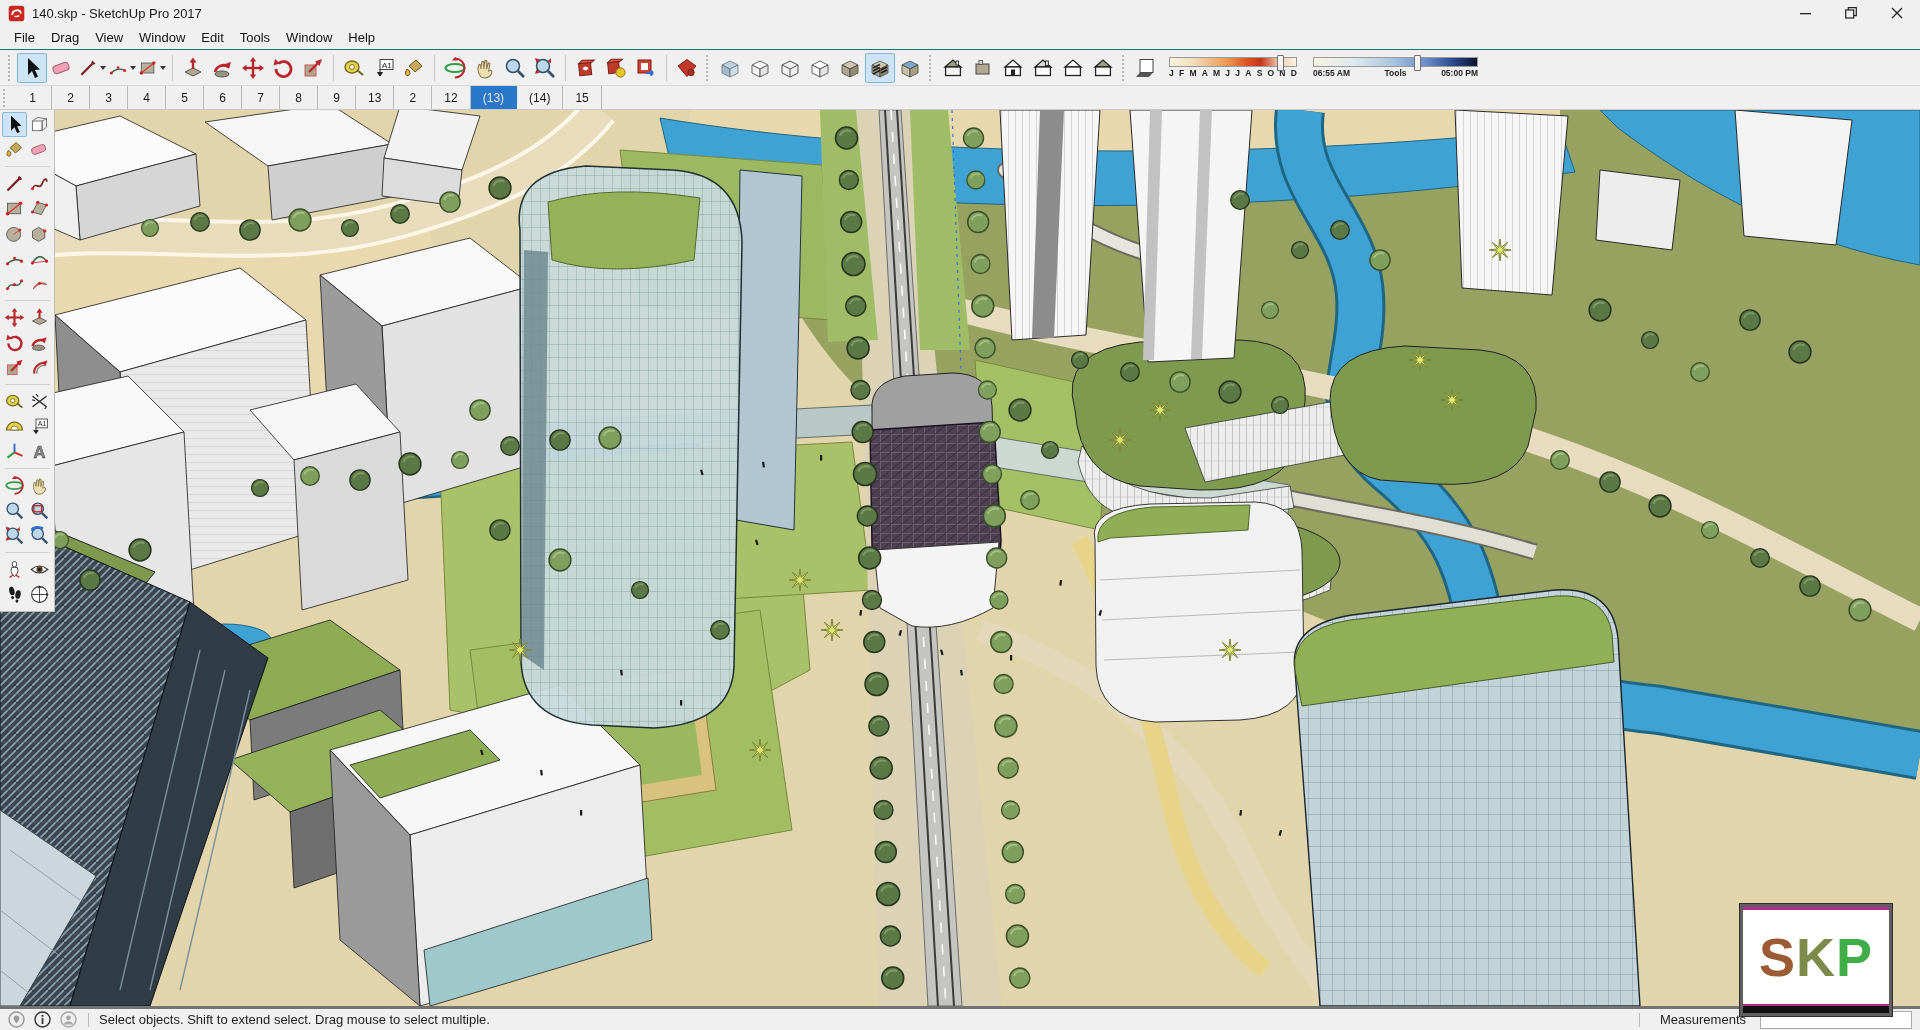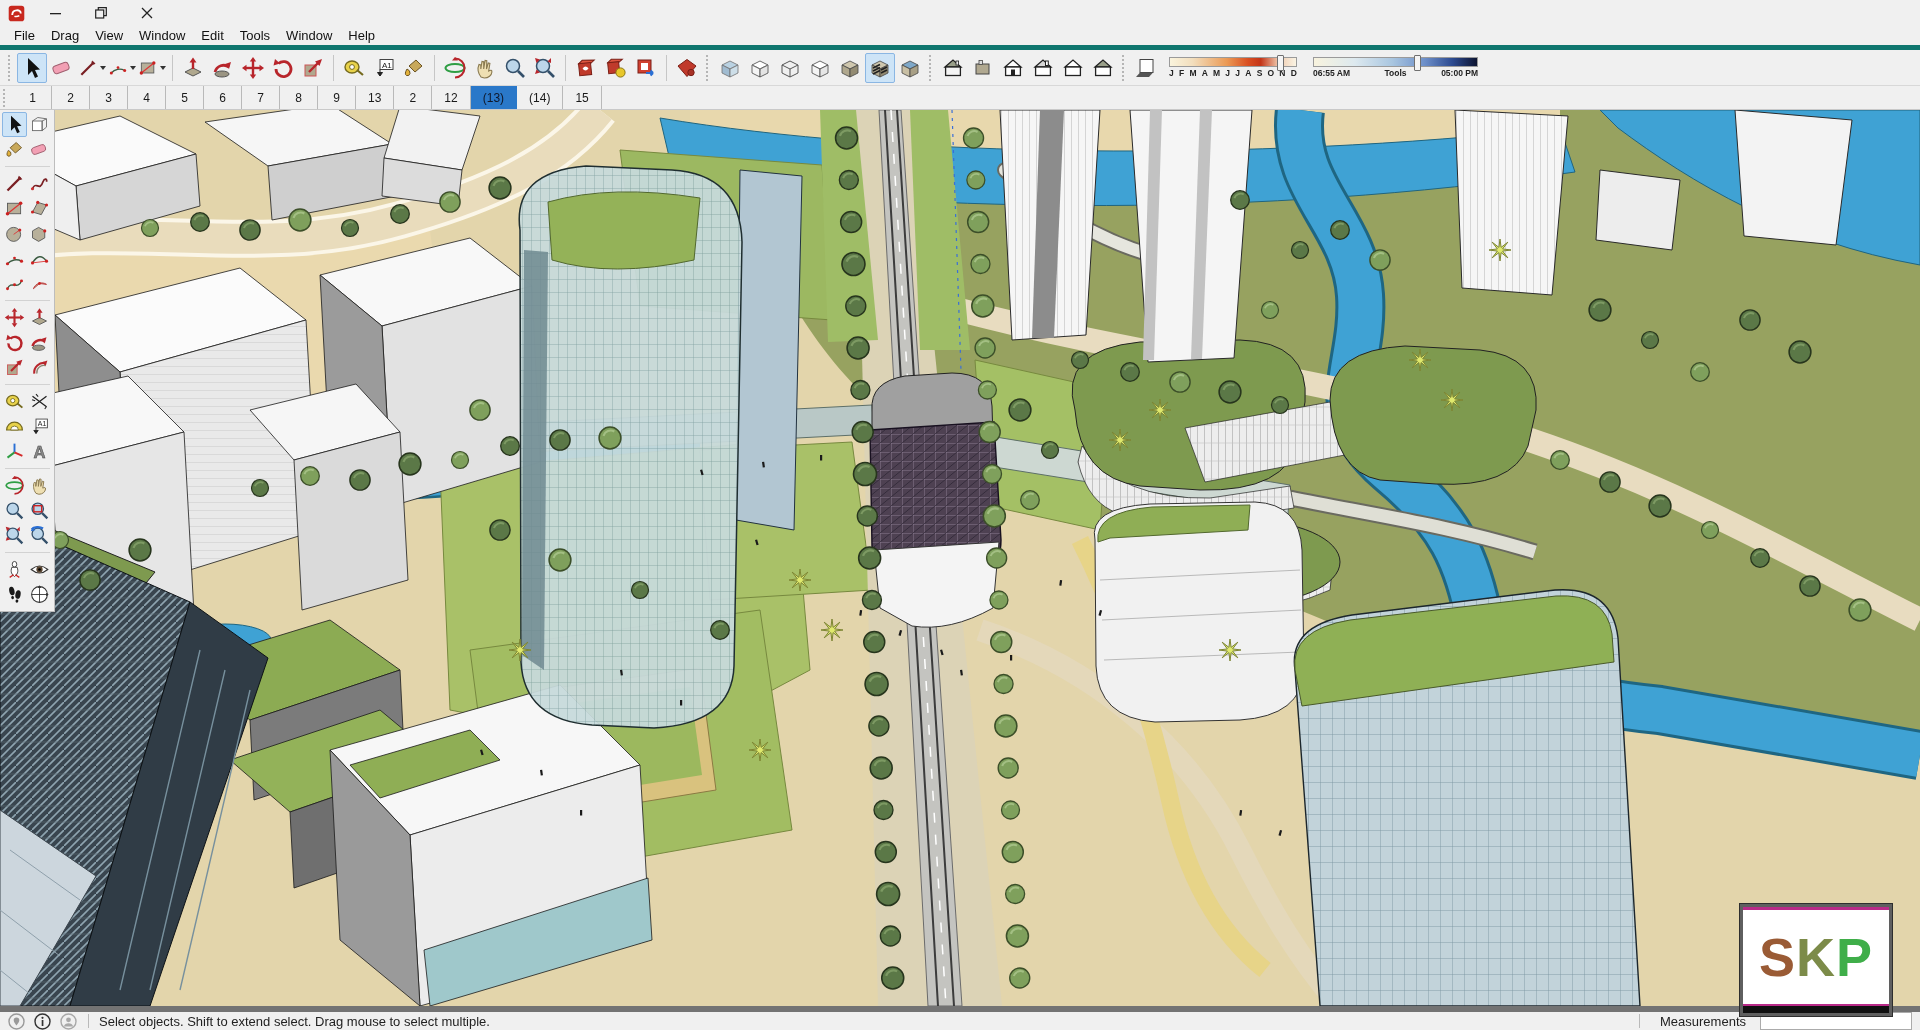--- a/index.html
+++ b/index.html
@@ -3,53 +3,53 @@
 <meta charset="utf-8">
 <style>
   html,body{margin:0;padding:0;width:1920px;height:1030px;overflow:hidden;
     font-family:"Liberation Sans",sans-serif;background:#f0f0f0;-webkit-font-smoothing:antialiased;}
   *{box-sizing:border-box;}
   
   .titlebar{height:26px;background:#f0f0f0;display:flex;align-items:center;padding-left:8px;}
   .titlebar .logo{width:17px;height:17px;margin-right:7px;flex:0 0 auto;}
   .titlebar .title{font-size:13px;color:#1a1a1a;flex:1;}
   .winbtn{width:46px;height:26px;display:flex;align-items:center;justify-content:center;}
-  .menubar{height:24px;background:#f0f0f0;display:flex;align-items:center;padding-left:6px;border-bottom:5px solid #0f766e;}
+  .menubar{height:24px;background:#f0f0f0;display:flex;align-items:center;padding-left:6px;border-bottom:1px solid #0f766e;}
   .menu-item{font-size:13px;color:#111;padding:3px 8px;}
   
   .toolbar{height:36px;background:#f0f0f0;border-bottom:1px solid #d8d8d8;display:flex;align-items:center;padding-left:4px;}
   .tb-grip{width:5px;height:26px;border-left:2px dotted #b5b5b5;margin:0 4px;}
   .tb-sep{width:1px;height:26px;background:#c6c6c6;margin:0 5px;}
   .tb-btn{width:30px;height:30px;display:flex;align-items:center;justify-content:center;border:1px solid transparent;border-radius:2px;position:relative;}
   .tb-btn.selected{background:#cde4f7;border-color:#8ab6e3;}
   .caret{width:0;height:0;border-left:3.5px solid transparent;border-right:3.5px solid transparent;border-top:4px solid #333;margin-left:2px;}
   
   .slider{position:relative;margin:0 8px;}
   .slider .track{height:10px;border:1px solid #9a9a9a;background:#fff;position:relative;}
   .slider .thumb{position:absolute;top:-3px;width:7px;height:16px;background:#f4f4f4;border:1px solid #707070;border-radius:1px;}
   .slider .labels{display:flex;justify-content:space-between;font-size:8.5px;color:#222;font-weight:bold;margin-top:1px;}
   .date-track{background:linear-gradient(90deg,#faf4dd 0%,#f2debd 18%,#eb9a55 45%,#d94f22 62%,#c33518 72%,#efc9ad 86%,#faf4e4 100%)!important;}
   .time-track{background:linear-gradient(90deg,#f8f3de 0%,#dde9ef 25%,#a9c6e0 48%,#6d8fc9 68%,#2c4a90 85%,#0d1430 100%)!important;}
   
   .tabsbar{height:24px;background:#f0f0f0;border-bottom:1px solid #c9c9c9;display:flex;align-items:center;}
   .tabs-grip{width:6px;height:18px;border-left:2px dotted #b5b5b5;margin:0 5px 0 3px;}
   .scene-tab{height:23px;min-width:38px;padding:0 12px;display:flex;align-items:center;justify-content:center;
     font-size:12px;color:#1a1a1a;border-right:1px solid #b9b9b9;}
-  .scene-tab.selected{background:#2a78c9;color:#0f172a;border-right-color:#2a78c9;}
+  .scene-tab.selected{background:#2a78c9;color:#e5e5e5;border-right-color:#2a78c9;}
   
   .palette{position:absolute;left:0;top:110px;width:55px;background:#f0f0f0;z-index:30;
     border-right:1px solid #bdbdbd;border-bottom:1px solid #bdbdbd;padding:2px 1px 4px 2px;}
   .pal-row{display:flex;}
   .pal-btn{width:25px;height:25px;display:flex;align-items:center;justify-content:center;border:1px solid transparent;border-radius:2px;}
   .pal-btn.selected{background:#cde4f7;border-color:#8ab6e3;}
   .pal-sep{height:1px;background:#d2d2d2;margin:4px 3px;}
   
   #viewport{position:absolute;left:0;top:110px;width:1920px;height:896px;z-index:1;background:#e3d5ab;}
   
-  .statusbar{position:absolute;left:0;bottom:0;width:1920px;height:24px;background:#f0f0f0;border-top:6px solid #737373;
+  .statusbar{position:absolute;left:0;bottom:0;width:1920px;height:24px;background:#f0f0f0;border-top:3px solid #737373;
     display:flex;align-items:center;padding:0 8px;z-index:40;font-size:13px;color:#222;}
   .sb-icon{width:17px;height:17px;margin-right:9px;flex:0 0 auto;}
   .sb-sep{width:1px;height:14px;background:#b9b9b9;margin:0 10px 0 2px;}
   .sb-msg{flex:1;}
   .sb-meas{display:flex;align-items:center;}
   .sb-meas .lbl{margin:0 14px 0 10px;}
   .sb-meas input{width:152px;height:18px;border:1px solid #ababab;background:#fff;font-size:12px;padding:0 4px;font-family:"Liberation Sans",sans-serif;}
   
   .watermark{position:absolute;right:28px;bottom:14px;width:152px;height:112px;z-index:50;
     border:3px solid #5f5f5f;background:#fff;display:flex;flex-direction:column;box-shadow:0 0 0 1px #2e2e2e;}
@@ -61,20 +61,21 @@
 </style>
 </head>
 <body>
 
 <div class="titlebar">
   <svg class="logo" viewBox="0 0 24 24">
     <rect x="1" y="1" width="22" height="22" rx="4" fill="#c8281e"></rect>
     <path d="M6 14 Q6 8 12 7.5 Q18 7 18 12" fill="none" stroke="#fff" stroke-width="2.6"></path>
     <path d="M9 16 Q13 17 16 15" fill="none" stroke="#fff" stroke-width="2"></path>
   </svg>
+  <div class="title">140.skp - SketchUp Pro 2017</div>
   <div class="winbtn">
     <svg width="11" height="11" viewBox="0 0 11 11">
         <rect x="0" y="5" width="11" height="1.3" fill="#222"></rect>
       </svg>
   </div>
   <div class="winbtn">
     <svg width="12" height="12" viewBox="0 0 12 12">
       <rect x="0.7" y="3" width="8" height="8" fill="none" stroke="#222" stroke-width="1.2"></rect>
       <path d="M3.3 3 V0.7 H11.3 V8.7 H9" fill="none" stroke="#222" stroke-width="1.2"></path>
       </svg>

